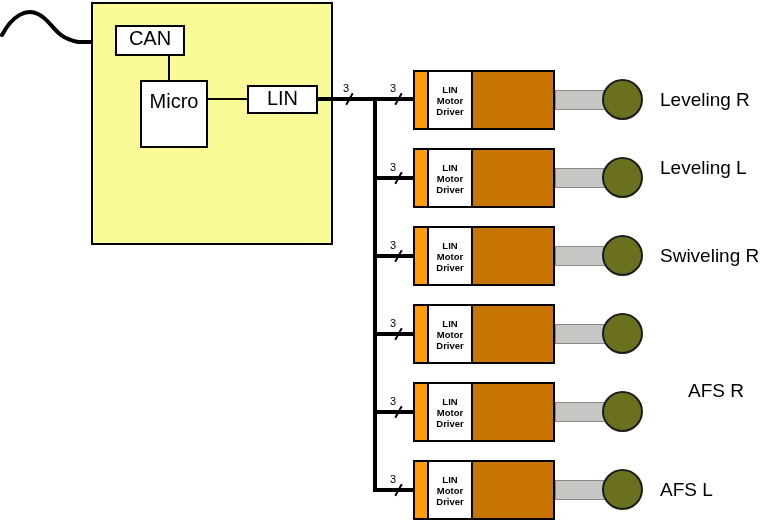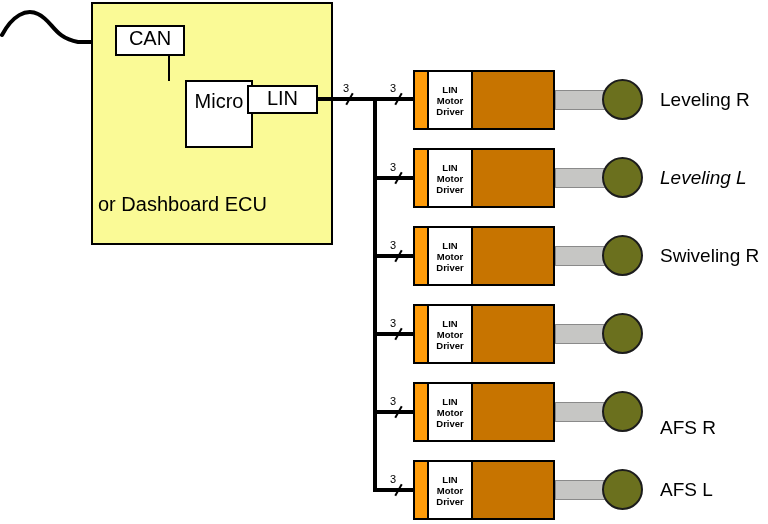--- a/index.html
+++ b/index.html
@@ -5,21 +5,21 @@
   html,body { margin:0; padding:0; background:#ffffff; }
   body { font-family:"Liberation Sans", sans-serif; color:#000; }
   .canvas { position:relative; width:768px; height:524px; background:#ffffff; overflow:hidden; }
 
   .box { position:absolute; box-sizing:border-box; background:#fff; border:2px solid #000;
          display:flex; align-items:flex-start; justify-content:center; font-size:20px; }
 
   .ecu { position:absolute; box-sizing:border-box; left:91px; top:2px; width:242px; height:243px;
          background:#FAFA96; border:2px solid #000; }
   .can   { left:115px; top:25px;  width:70px; height:31px; }
-  .micro { left:140px; top:80px;  width:68px; height:68px; align-items:flex-start; padding-top:8px;margin-left:45px; }
+  .micro { left:140px; top:80px;  width:68px; height:68px; align-items:flex-start; padding-top:8px; }
   .sw    { left:140px; top:148px; width:68px; height:29px; background:#FF9C0A; }
   .lin   { left:247px; top:85px;  width:71px; height:29px; }
   .ecu-caption { position:absolute; left:98px; top:192px; font-size:20px; line-height:24px; }
 
   .wire  { position:absolute; background:#000; }
   .slash { position:absolute; width:13px; height:2px; background:#000; transform:rotate(-60deg); }
   .wire3 { position:absolute; font-size:11px; line-height:11px; }
 
   .module { position:absolute; box-sizing:border-box; left:413px; width:142px; height:60px;
             background:#C77400; border:2px solid #000; display:flex; }
@@ -51,21 +51,20 @@
   <div class="box can">
       <span>CAN</span>
     </div>
   <div class="box micro">
       <span>Micro</span>
     </div>
   <div class="box lin">
       <span>LIN</span>
     </div>
   <div class="ecu-caption">
-    <div>or Dashboard ECU</div>
   </div>
 
   <div class="wire" style="left:318px;top:97px;width:97px;height:4px;"></div>
   <div class="wire" style="left:373px;top:98px;width:4px;height:394px;"></div>
   <div class="wire" style="left:375px;top:176px;width:40px;height:4px;"></div>
   <div class="wire" style="left:375px;top:254px;width:40px;height:4px;"></div>
   <div class="wire" style="left:375px;top:332px;width:40px;height:4px;"></div>
   <div class="wire" style="left:375px;top:410px;width:40px;height:4px;"></div>
   <div class="wire" style="left:375px;top:488px;width:40px;height:4px;"></div>
 
@@ -102,21 +101,21 @@
   <div class="motor" style="top:157px;"></div>
   <div class="module" style="top:148px;">
     <div class="strip"></div>
     <div class="driverbox">
       <span>LIN</span>
       <span>Motor</span>
       <span>Driver</span>
     </div>
     <div class="mbody"></div>
   </div>
-  <div class="mlabel" style="top:166px;font-style:italic;">Leveling L</div>
+  <div class="mlabel" style="top:156px;">Leveling L</div>
 
   <div class="shaft" style="top:246px;"></div>
   <div class="motor" style="top:235px;"></div>
   <div class="module" style="top:226px;">
     <div class="strip"></div>
     <div class="driverbox">
       <span>LIN</span>
       <span>Motor</span>
       <span>Driver</span>
     </div>
@@ -140,21 +139,21 @@
   <div class="motor" style="top:391px;"></div>
   <div class="module" style="top:382px;">
     <div class="strip"></div>
     <div class="driverbox">
       <span>LIN</span>
       <span>Motor</span>
       <span>Driver</span>
     </div>
     <div class="mbody"></div>
   </div>
-  <div class="mlabel" style="top:416px;">AFS R</div>
+  <div class="mlabel" style="top:379px;margin-left:28px;">AFS R</div>
 
   <div class="shaft" style="top:480px;"></div>
   <div class="motor" style="top:469px;"></div>
   <div class="module" style="top:460px;">
     <div class="strip"></div>
     <div class="driverbox">
       <span>LIN</span>
       <span>Motor</span>
       <span>Driver</span>
     </div>

